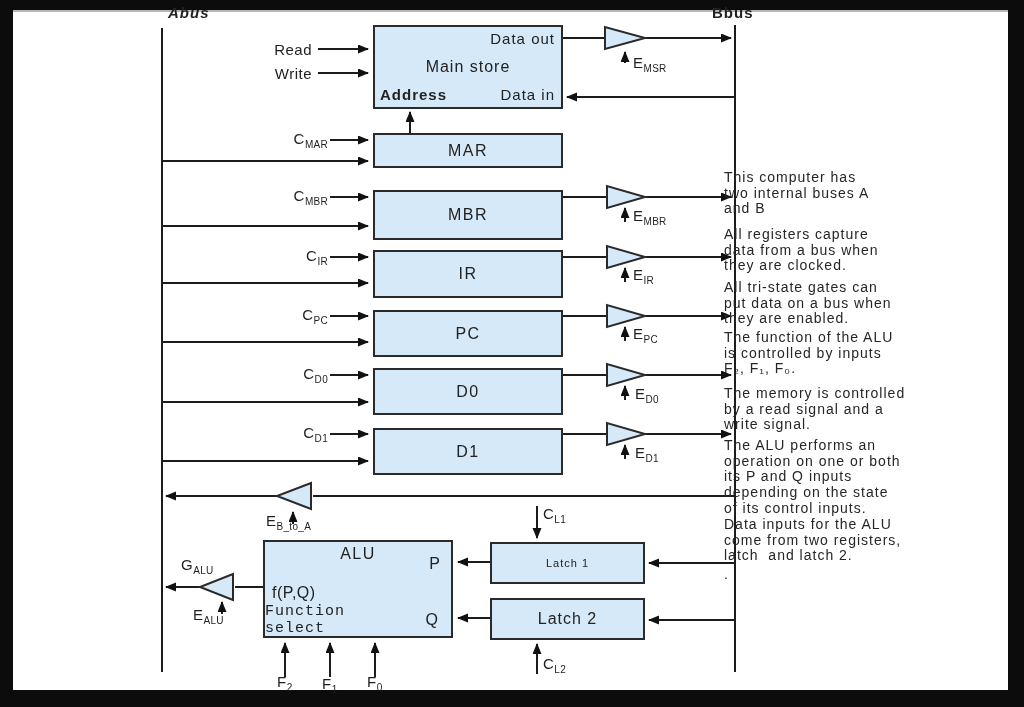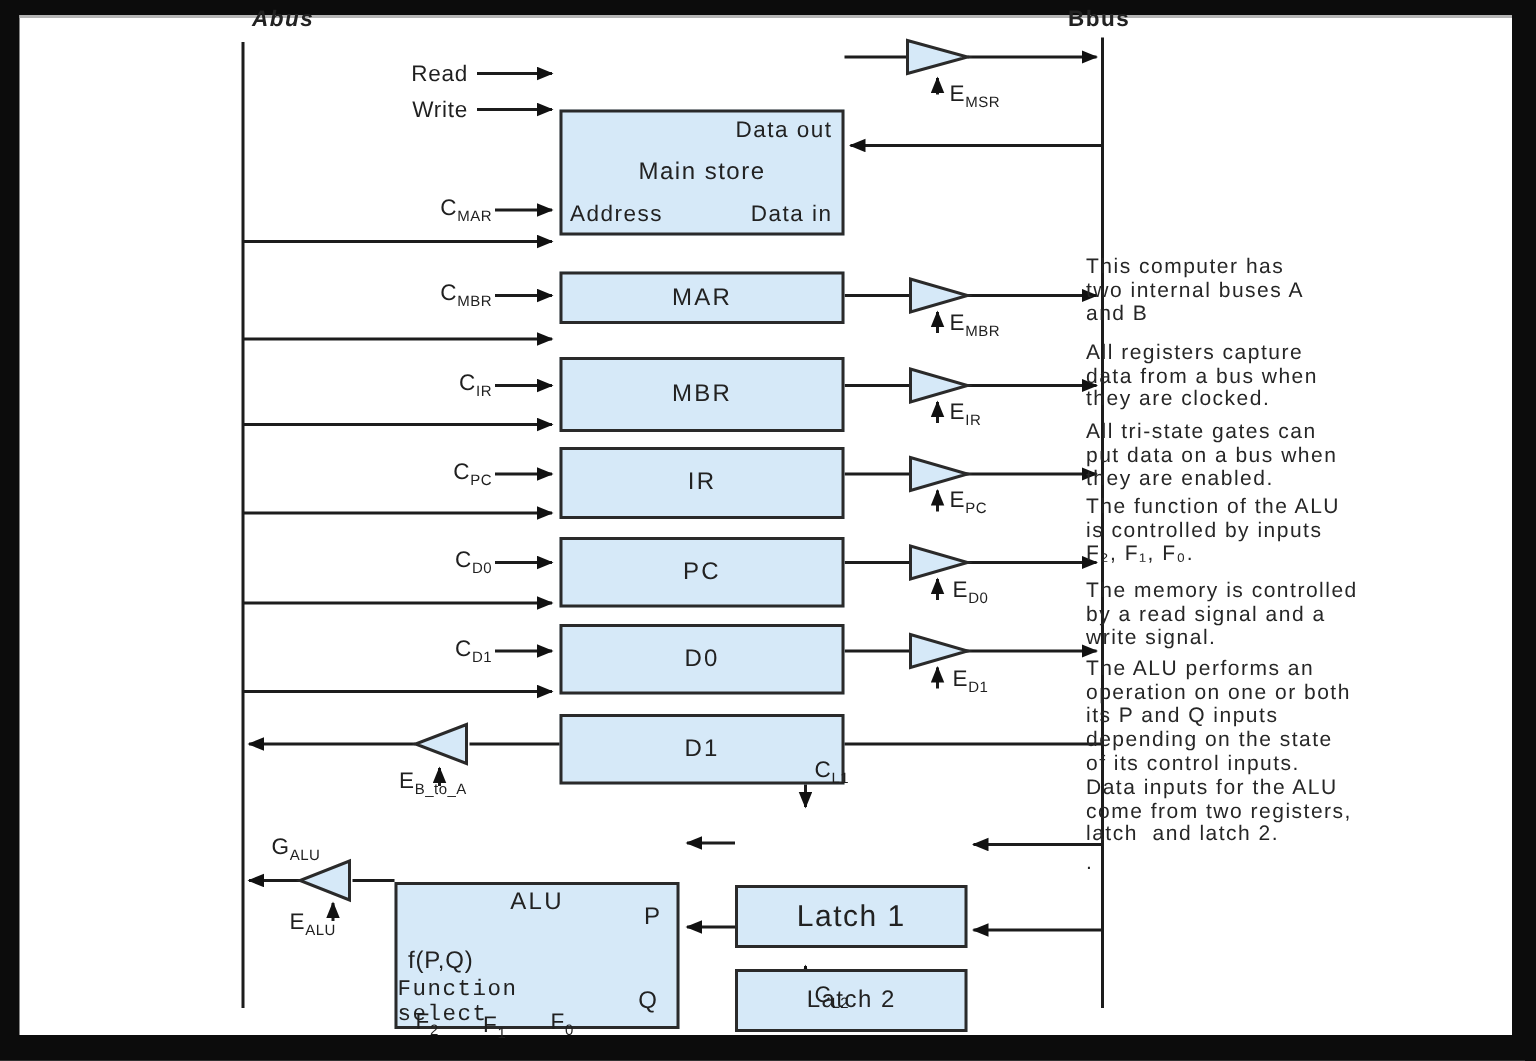--- a/index.html
+++ b/index.html
@@ -10,21 +10,21 @@
     color:#1f1f1f;
   }
   .paper {
     position:absolute; left:13px; top:10px; width:995px; height:680px;
     background:#ffffff; border-top:2px solid #b5b5b5; box-sizing:border-box;
   }
   svg.wiring { position:absolute; left:0; top:0; width:1024px; height:707px; }
   .block {
     position:absolute; background:#d6e9f8; border:2px solid #2a2a2a;
     box-sizing:border-box; display:flex; align-items:center; justify-content:center;
-    font-size:16px; letter-spacing:1.5px; color:#222;margin-top:48px;
+    font-size:16px; letter-spacing:1.5px; color:#222;
   }
   .corner { position:absolute; font-size:15px; letter-spacing:1px; }
   .lbl { position:absolute; font-size:15px; letter-spacing:0.8px; white-space:pre; }
   .lbl sub, .sig sub { font-size:10px; letter-spacing:0.3px; }
   .sig { position:absolute; font-size:15px; letter-spacing:0.5px; white-space:pre; }
   .clock { left:228px; width:100px; text-align:right; }
   .buslabel { font-size:15px; letter-spacing:1px; font-weight:bold; color:#222; }
   .note { position:absolute; left:724px; font-size:14px; line-height:15.6px;
           letter-spacing:1px; color:#262626; white-space:pre; }
 </style>
@@ -116,21 +116,21 @@
       <polygon points="233,574 233,600 200,587"></polygon>
     </g>
   </svg>
 
   <div class="lbl buslabel" style="left:168px; top:4px;font-style:italic;">Abus</div>
   <div class="lbl buslabel" style="left:712px; top:4px;">Bbus</div>
 
   <div class="block" style="left:373px; top:25px; width:190px; height:84px;">
     <span class="corner" style="top:3px; right:6px;">Data out</span>
     <span style="letter-spacing:1px; font-size:16px;">Main store</span>
-    <span class="corner" style="bottom:4px; left:5px;">Address</span>
+    <span class="corner" style="bottom:4px; left:5px;font-weight:bold;">Address</span>
     <span class="corner" style="bottom:4px; right:6px;">Data in</span>
   </div>
   <div class="sig" style="left:240px; top:41px; width:72px; text-align:right;">Read</div>
   <div class="sig" style="left:240px; top:65px; width:72px; text-align:right;">Write</div>
   <div class="sig" style="left:633px; top:54px;"><span>E</span><sub>MSR</sub></div>
 
   <div class="block" style="left:373px; top:133px; width:190px; height:35px;">
       <span>MAR</span>
     </div>
   <div class="sig clock" style="top:130px;"><span>C</span><sub>MAR</sub></div>
@@ -173,21 +173,21 @@
     <span class="corner" style="top:42px; left:7px; letter-spacing:0.5px; font-size:16px;">f(P,Q)</span>
     <span class="corner" style="top:61px; left:0; width:85%; text-align:left;font-family:Liberation Mono, monospace;"><span>Function</span><br><span>select</span></span>
     <span class="corner" style="top:69px; right:12px; font-size:16px;">Q</span>
   </div>
   <div class="sig" style="left:181px; top:556px;"><span>G</span><sub>ALU</sub></div>
   <div class="sig" style="left:193px; top:606px;"><span>E</span><sub>ALU</sub></div>
   <div class="sig" style="left:277px; top:673px;"><span>F</span><sub>2</sub></div>
   <div class="sig" style="left:322px; top:675px;"><span>F</span><sub>1</sub></div>
   <div class="sig" style="left:367px; top:673px;"><span>F</span><sub>0</sub></div>
 
-  <div class="block" style="left:490px; top:542px; width:155px; height:42px; font-size:20px; letter-spacing:1px;text-align:right;">
+  <div class="block" style="left:490px; top:542px; width:155px; height:42px; font-size:11px; letter-spacing:1px;text-align:right;">
       <span>Latch 1</span>
     </div>
   <div class="block" style="left:490px; top:598px; width:155px; height:42px; font-size:16px; letter-spacing:1px;">
       <span>Latch 2</span>
     </div>
   <div class="sig" style="left:543px; top:505px;"><span>C</span><sub>L1</sub></div>
   <div class="sig" style="left:543px; top:655px;"><span>C</span><sub>L2</sub></div>
 
   <div class="note" style="top:139px;">
     <div>This computer has</div><div>two internal buses A</div><div>and B</div>

